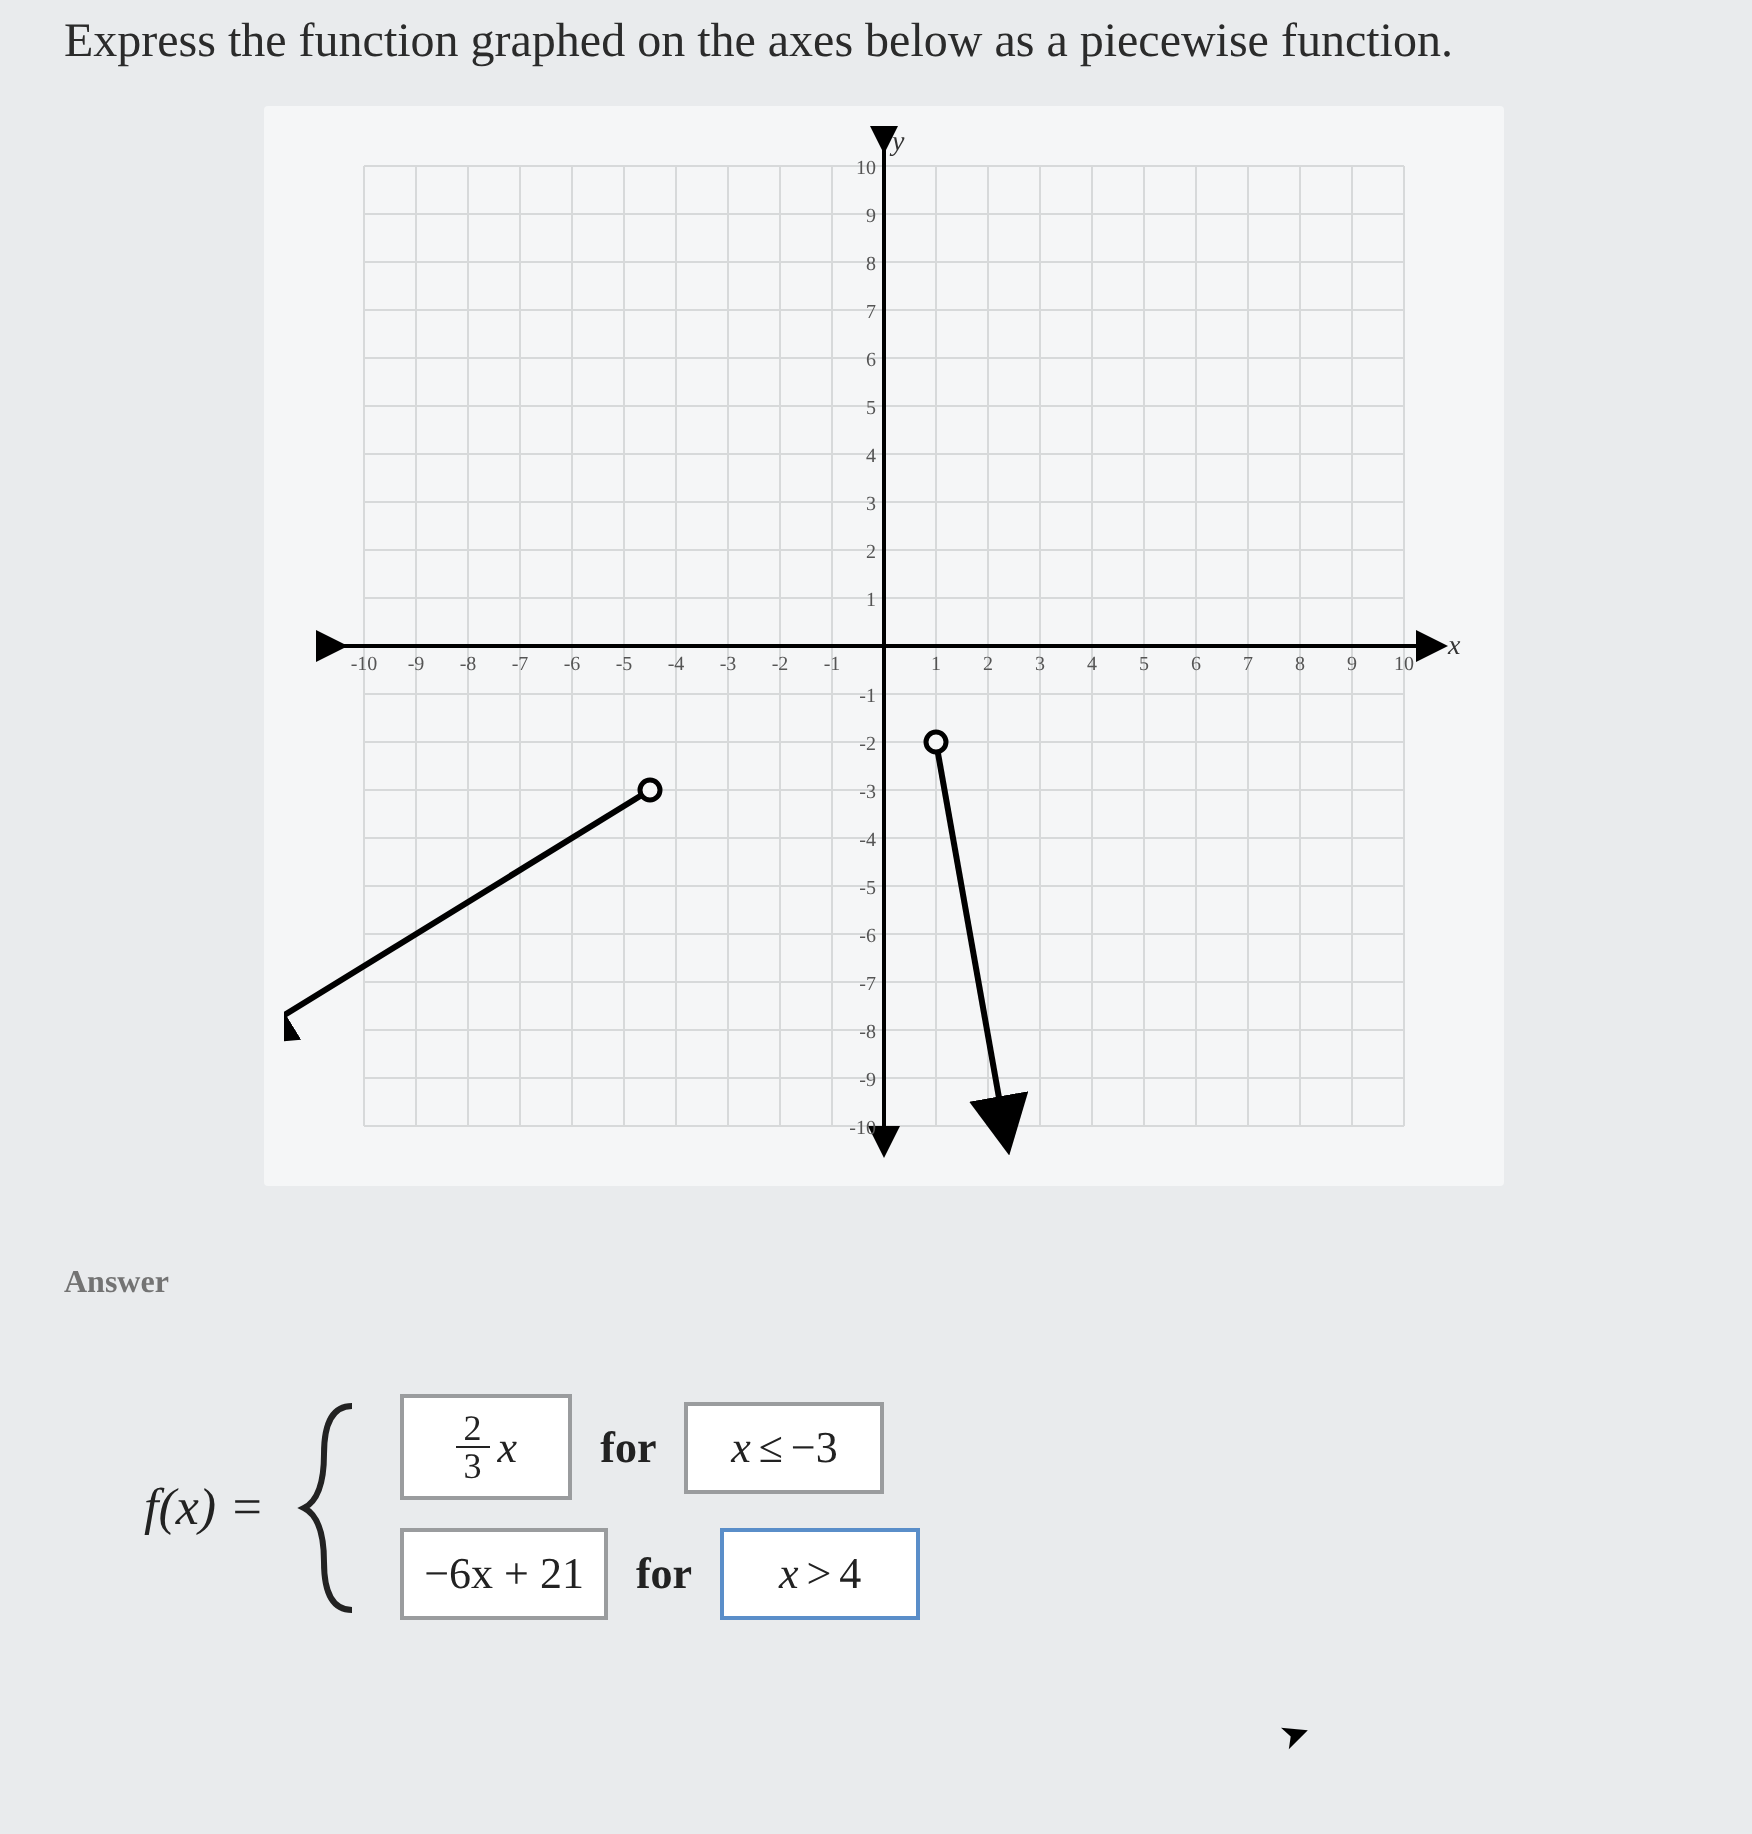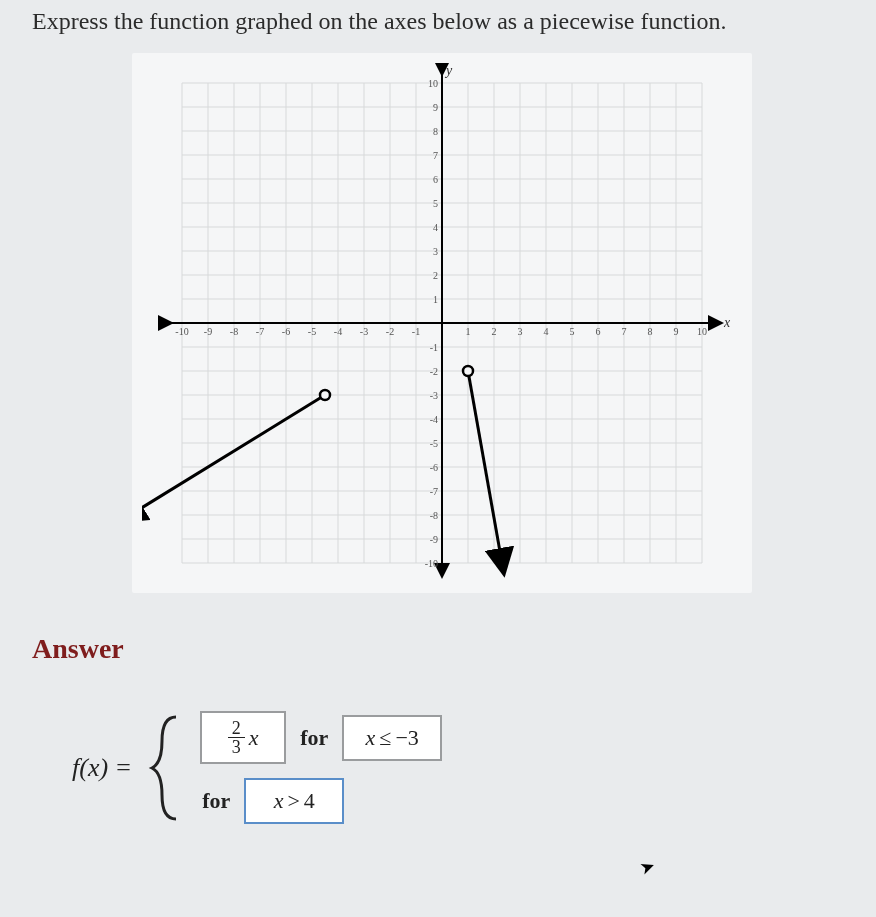--- a/index.html
+++ b/index.html
@@ -29,22 +29,22 @@
     padding: 10px;
     border-radius: 2px;
   }
   svg.plot { display: block; background: #f5f6f7; }
 
   .answer-area {
     margin-top: 40px;
   }
   .answer-label {
     font-weight: 700;
-    font-size: 28px;
-    color: #7f1d1d;
+    font-size: 16px;
+    color: #737373;
     margin-bottom: 46px;
     font-family: Georgia, serif;
   }
   .fx-row {
     display: flex;
     align-items: center;
     gap: 16px;
   }
   .fx-lhs {
     font-size: 26px;
@@ -261,20 +261,23 @@
           </div>
           <span class="for-label">for</span>
           <div class="box small">
             <span class="ital">x</span>
             <span style="padding:0 4px;">≤</span>
             <span>−3</span>
           </div>
         </div>
 
         <div class="case-row">
+          <div class="box">
+            <span>−6x + 21</span>
+          </div>
           <span class="for-label">for</span>
           <div class="box small" style="border-color:#5a8ec9;">
             <span class="ital">x</span>
             <span style="padding:0 4px;">&gt;</span>
             <span>4</span>
           </div>
         </div>
       </div>
     </div>
   </div>

